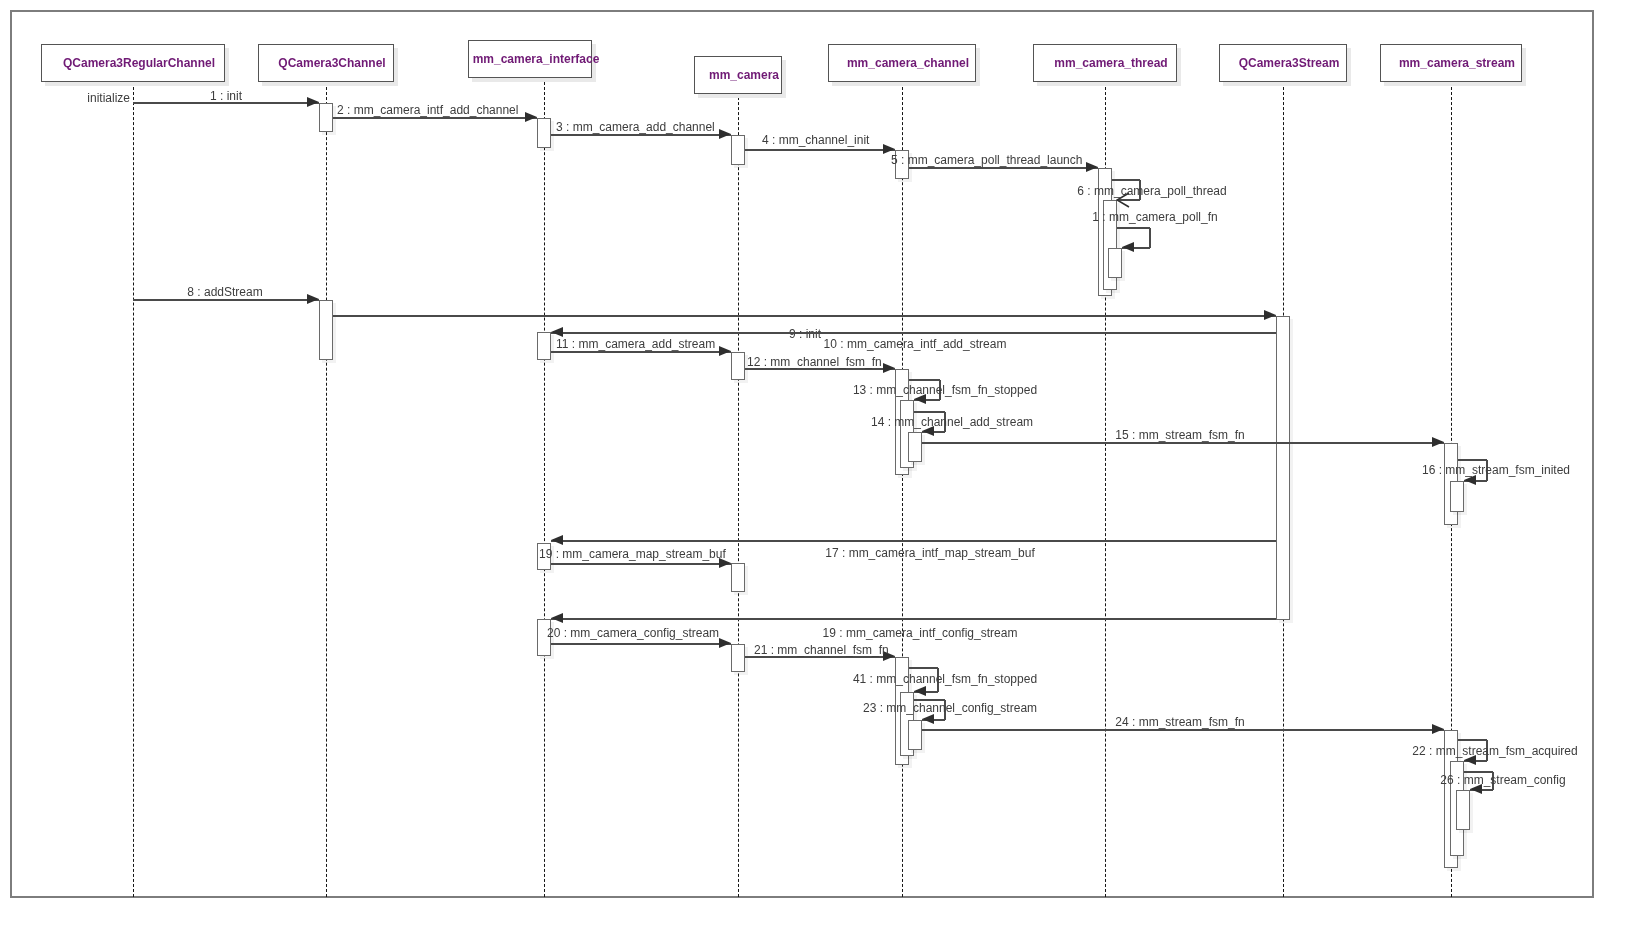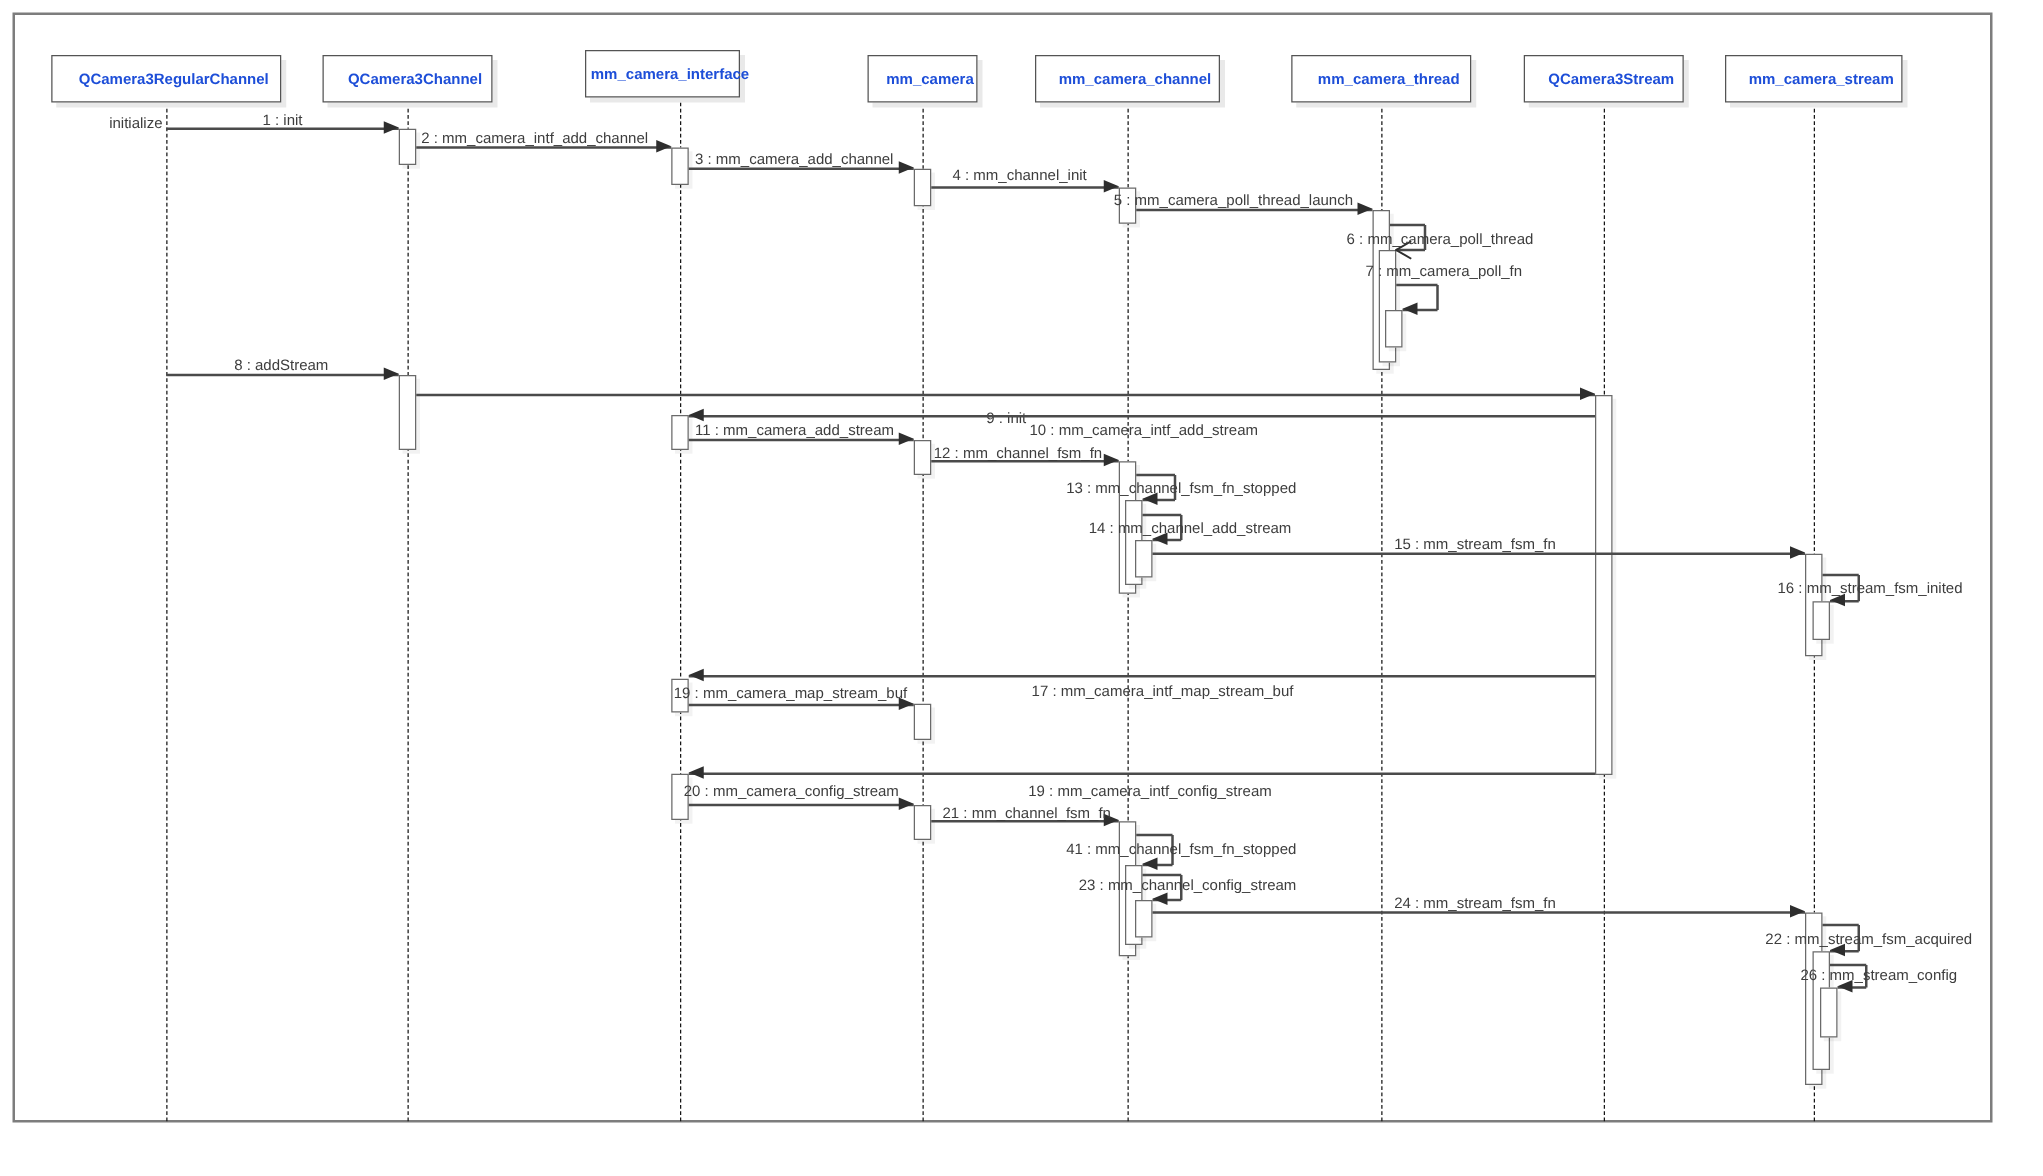--- a/index.html
+++ b/index.html
@@ -6,21 +6,21 @@
   .page{position:relative;width:1634px;height:941px;background:#fff;overflow:hidden;
         font-family:"Liberation Sans","DejaVu Sans",sans-serif;}
   .frame{position:absolute;left:10px;top:10px;width:1584px;height:888px;
          box-sizing:border-box;border:2px solid #7d7d7d;background:transparent;}
   .tab{position:absolute;left:10px;top:10px;width:370px;height:24px;}
   .tab svg{position:absolute;left:0;top:0;}
   .tab-text{position:absolute;left:8px;top:4px;font-size:12px;color:#111;white-space:nowrap;}
   .tab-text .kw{font-weight:bold;margin-right:5px;}
   .pbox{position:absolute;box-sizing:border-box;border:1.5px solid #545454;background:#fff;
         box-shadow:4px 4px 0 #e9e9e9;display:flex;align-items:center;justify-content:center;}
-  .plabel{font-size:12px;font-weight:bold;color:#1d4ed8;white-space:nowrap;margin-left:12px;}
+  .plabel{font-size:12px;font-weight:bold;color:#701a75;white-space:nowrap;margin-left:12px;}
   .lifeline{position:absolute;width:0;border-left:1px dashed #161616;}
   .act{position:absolute;width:14px;box-sizing:border-box;border:1.4px solid #6a6a6a;
        background:#fff;box-shadow:3px 3px 0 rgba(0,0,0,0.05);}
   .hl{position:absolute;height:2px;background:#4a4a4a;}
   .vl{position:absolute;width:2px;background:#4a4a4a;}
   .arr-r{position:absolute;width:0;height:0;border-top:5px solid transparent;
          border-bottom:5px solid transparent;border-left:12px solid #2e2e2e;}
   .arr-l{position:absolute;width:0;height:0;border-top:5px solid transparent;
          border-bottom:5px solid transparent;border-right:12px solid #2e2e2e;}
   .openarr{position:absolute;}
@@ -40,21 +40,21 @@
       </div>
       <div class="lifeline" style="left: 326px; top: 82px; height: 815px;"></div>
       <div class="pbox" style="left: 258px; top: 44px; width: 136px; height: 38px;">
         <div class="plabel">QCamera3Channel</div>
       </div>
       <div class="lifeline" style="left: 544px; top: 82px; height: 815px;"></div>
       <div class="pbox" style="left: 468px; top: 40px; width: 124px; height: 38px;">
         <div class="plabel">mm_camera_interface</div>
       </div>
       <div class="lifeline" style="left: 738px; top: 82px; height: 815px;"></div>
-      <div class="pbox" style="left: 694px; top: 44px; width: 88px; height: 38px;">
+      <div class="pbox" style="left: 694px; top: 56px; width: 88px; height: 38px;">
         <div class="plabel">mm_camera</div>
       </div>
       <div class="lifeline" style="left: 902px; top: 82px; height: 815px;"></div>
       <div class="pbox" style="left: 828px; top: 44px; width: 148px; height: 38px;">
         <div class="plabel">mm_camera_channel</div>
       </div>
       <div class="lifeline" style="left: 1105px; top: 82px; height: 815px;"></div>
       <div class="pbox" style="left: 1033px; top: 44px; width: 144px; height: 38px;">
         <div class="plabel">mm_camera_thread</div>
       </div>
@@ -111,21 +111,21 @@
       <div class="vl" style="left: 1139px; top: 180px; height: 20px;"></div>
       <div class="hl" style="left: 1117px; top: 199px; width: 23px;"></div>
       <div class="openarr" style="left: 1116px; top: 192px;"><svg width="14" height="16" viewBox="0 0 14 16">
           <path d="M13,1 L1,8 L13,15" fill="none" stroke="#2e2e2e" stroke-width="1.6"></path>
         </svg></div>
       <div class="mlabel center" style="left: 1152px; top: 185px;">6 : mm_camera_poll_thread</div>
       <div class="hl" style="left: 1117px; top: 227px; width: 33px;"></div>
       <div class="vl" style="left: 1149px; top: 228px; height: 20px;"></div>
       <div class="hl" style="left: 1122px; top: 247px; width: 28px;"></div>
       <div class="arr-l" style="left: 1122px; top: 242px;"></div>
-      <div class="mlabel center" style="left: 1155px; top: 211px;">7 : mm_camera_poll_fn</div>
+      <div class="mlabel center" style="left: 1155px; top: 211px;">1 : mm_camera_poll_fn</div>
       <div class="hl" style="left: 133px; top: 299px; width: 186px;"></div>
       <div class="arr-r" style="left: 307px; top: 294px;"></div>
       <div class="mlabel center" style="left: 225px; top: 286px;">8 : addStream</div>
       <div class="hl" style="left: 333px; top: 315px; width: 943px;"></div>
       <div class="arr-r" style="left: 1264px; top: 310px;"></div>
       <div class="mlabel center" style="left: 805px; top: 303px; margin-top: 25px;">9 : init</div>
       <div class="hl" style="left: 551px; top: 332px; width: 725px;"></div>
       <div class="arr-l" style="left: 551px; top: 327px;"></div>
       <div class="mlabel center" style="left: 915px; top: 338px;">10 : mm_camera_intf_add_stream</div>
       <div class="hl" style="left: 551px; top: 351px; width: 180px;"></div>

